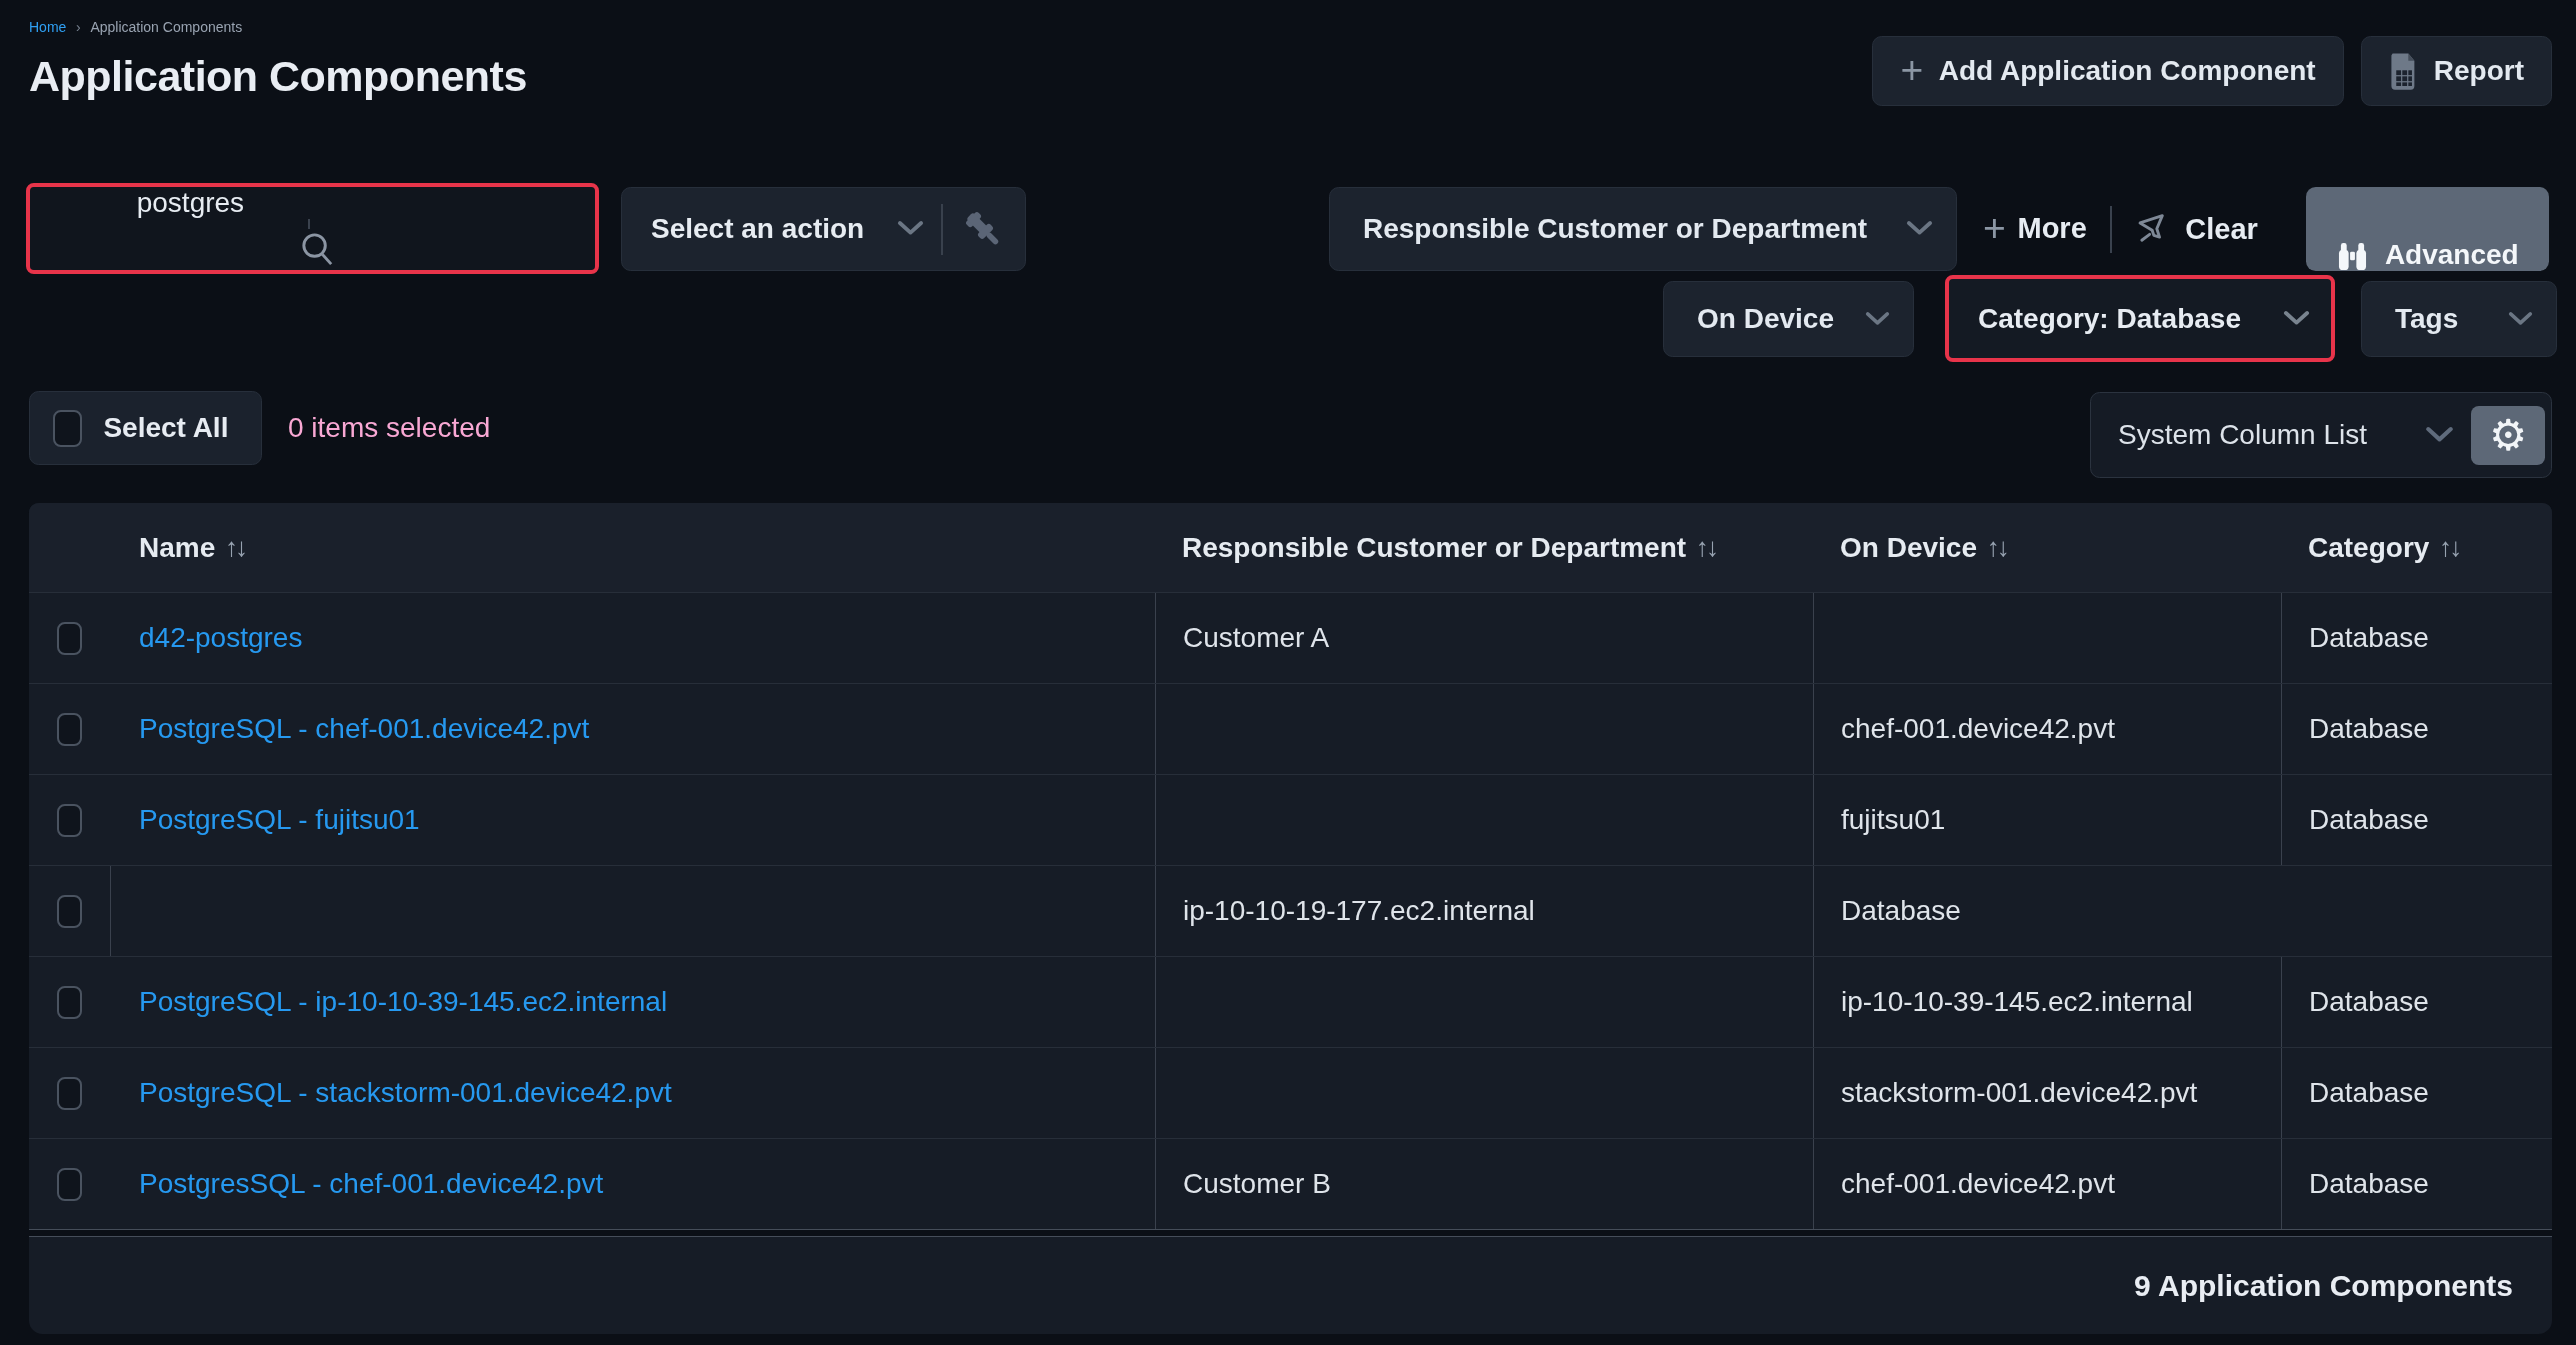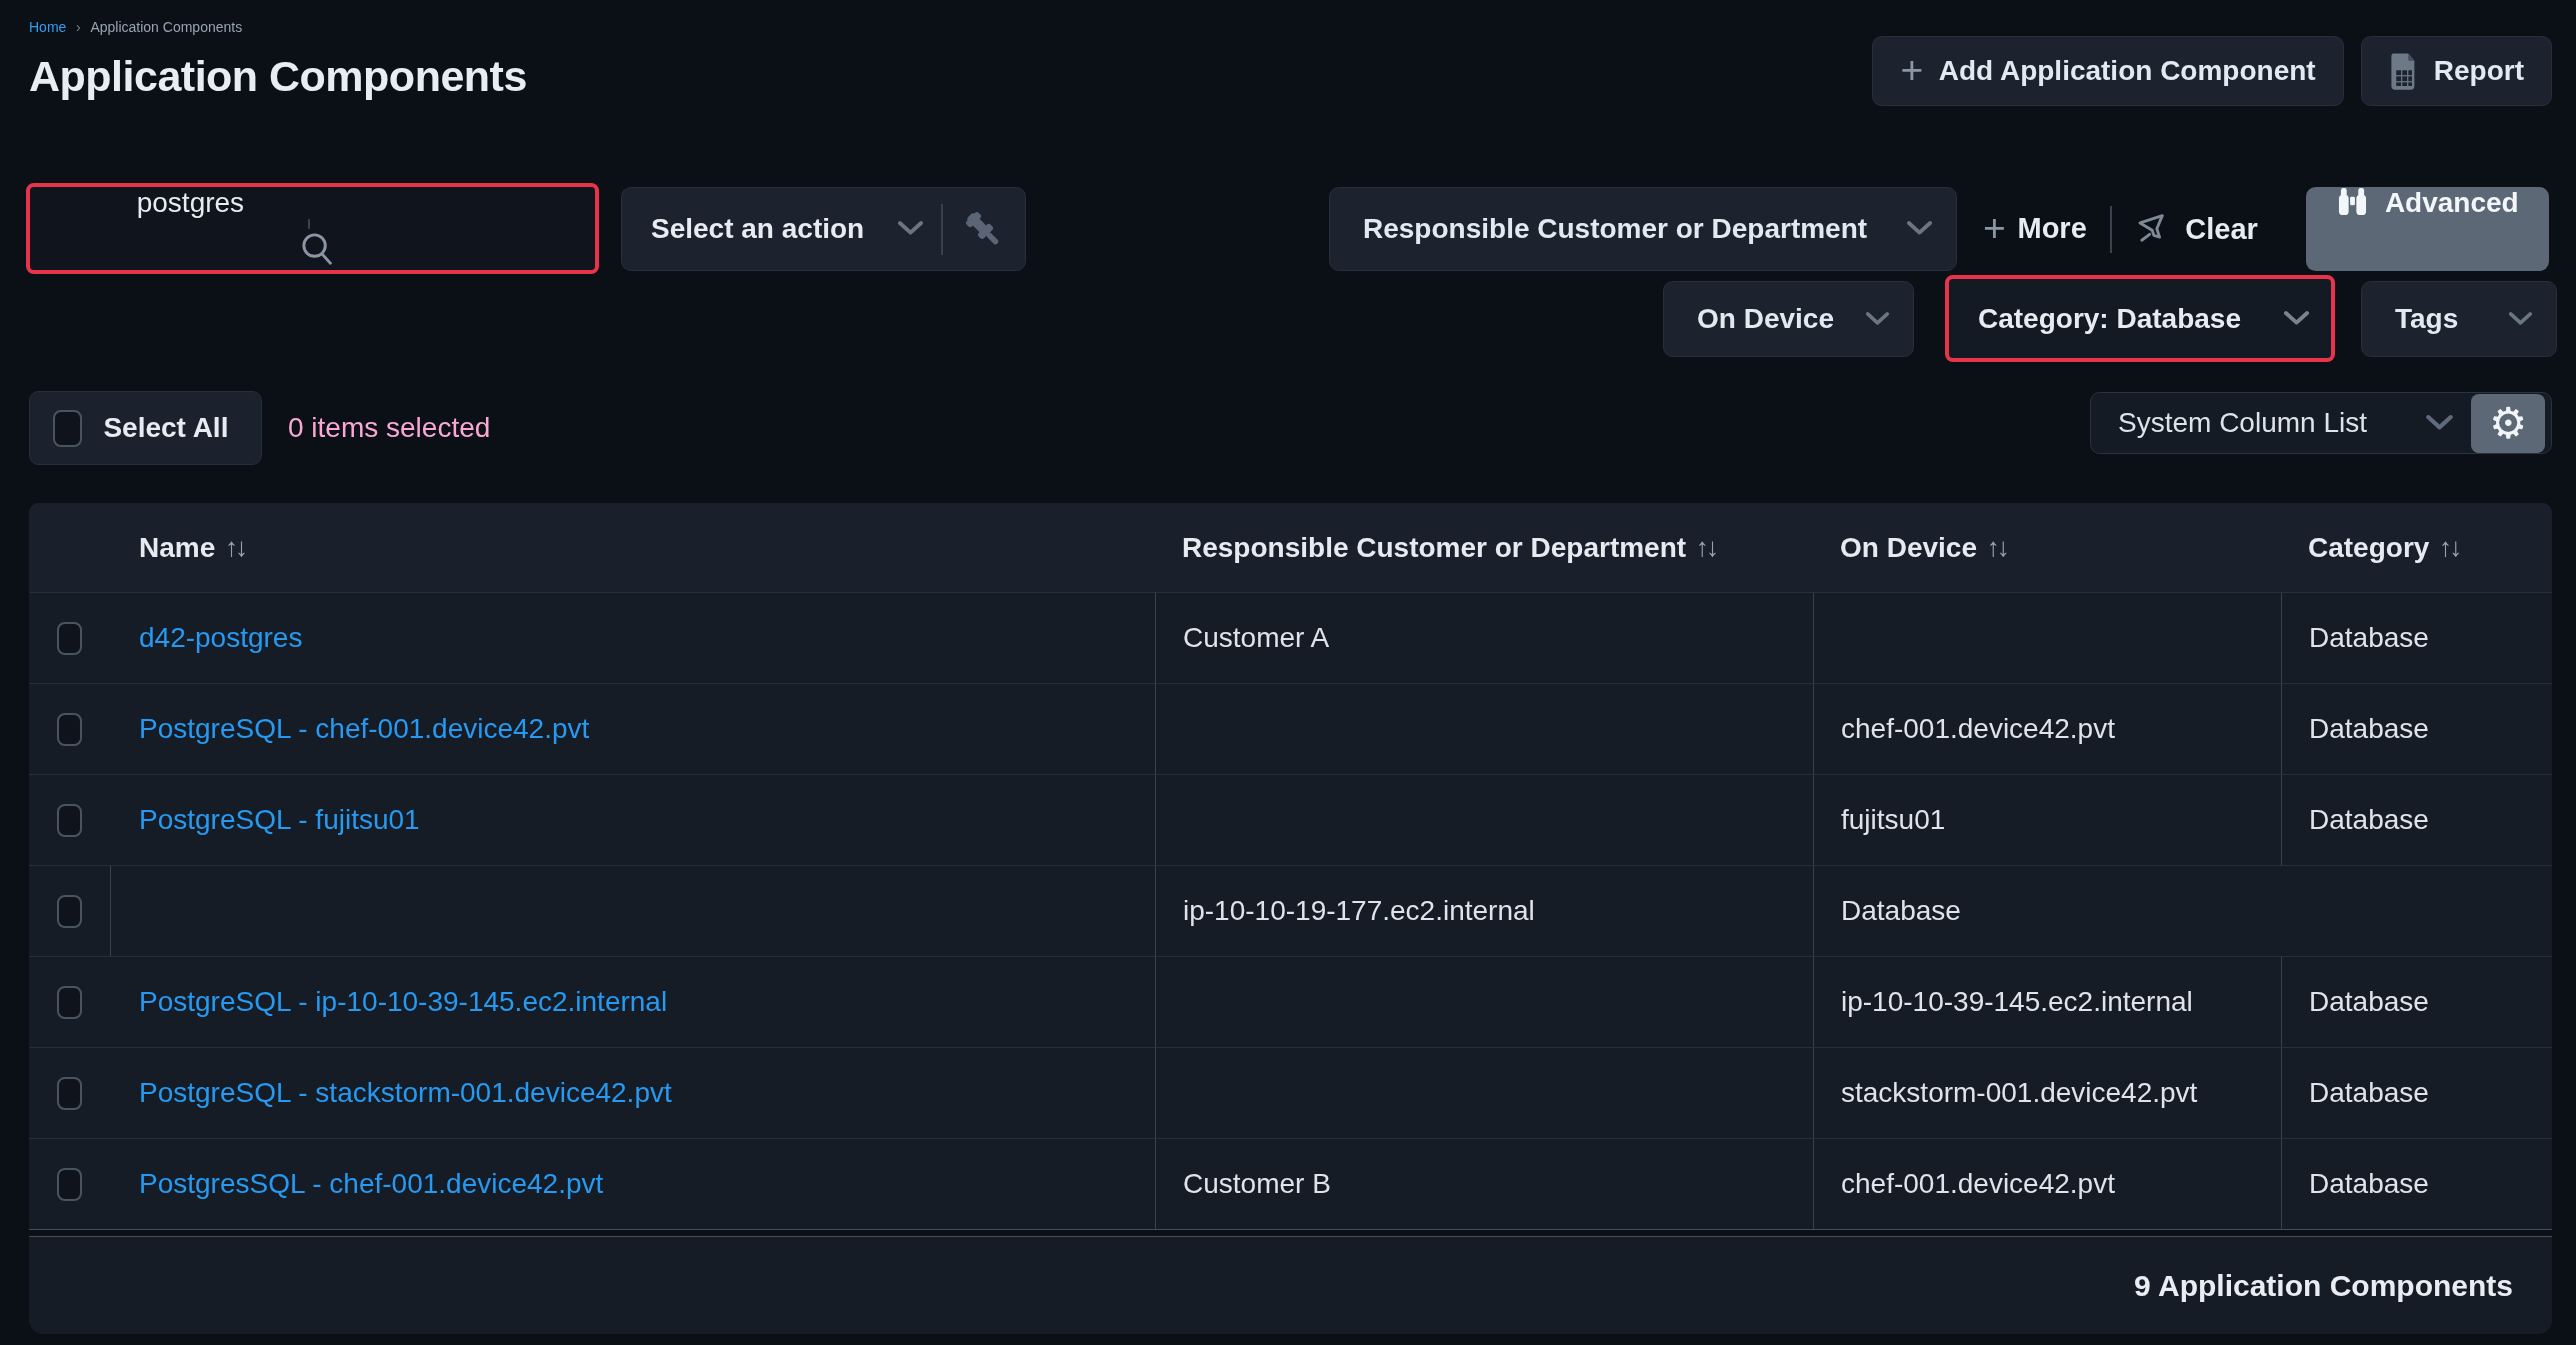--- a/index.html
+++ b/index.html
@@ -49,21 +49,21 @@
     display:flex; align-items:center; justify-content:space-between;
     padding:0 23px 0 33px; font-weight:700; color:#e3e9f0; cursor:pointer;
   }
   .dd-resp { left:1329px; top:187px; width:628px; height:84px; }
 
   .more-clear { left:1983px; top:187px; height:84px; display:flex; align-items:center; }
   .text-btn { display:flex; align-items:center; gap:11.7px; font-weight:700; font-size:29px; color:#e7ecf2; cursor:pointer; }
   .mc-div { width:1.9px; height:47px; background:#3a424e; margin:0 23px; }
 
   .btn-slate {
-    background:#5d6877; border-radius:9.7px; display:flex; align-items:flex-start; gap:15.6px;
+    background:#5d6877; border-radius:9.7px; display:flex; align-items:flex-end; gap:15.6px;
     font-weight:700; color:#f4f7fa; cursor:pointer; justify-content:center;
   }
   .btn-advanced { left:2306px; top:187px; width:243px; height:84px; }
 
   
   .dd-device { left:1663px; top:281px; width:251px; height:76px; }
   .cat-wrap { left:1945px; top:275px; width:390px; height:87px;
     border:4.9px solid #e8344a; border-radius:7.8px; background:#141a23;
     display:flex; align-items:center; justify-content:space-between; padding:0 21.4px 0 29px;
     font-weight:700; }
@@ -71,21 +71,21 @@
 
   
   .select-all { left:29px; top:391px; width:233px; height:74px;
     background:#1b222d; border:1px solid #272f3b; border-radius:9.7px;
     display:flex; align-items:center; gap:21.4px; padding:0 23px; font-weight:700; cursor:pointer; }
   .cbx { display:inline-block; background:#0f141c; border:2.9px solid #4a5360; border-radius:7.8px; }
   .cbx-lg { width:29px; height:37px; }
   .cbx-sm { width:25px; height:33px; }
   .items-selected { left:288px; top:391px; height:74px; display:flex; align-items:center; color:#f9a8d4; }
 
-  .col-list { left:2090px; top:392px; width:462px; height:62px;
+  .col-list { left:2090px; top:392px; width:462px; height:86px;
     background:#151b25; border:1px solid #2b333f; border-radius:9.7px;
     display:flex; align-items:center; padding:0 5.8px 0 27px; }
   .col-list .lbl { flex:1; font-weight:400; color:#dde3ea; }
   .gear-btn { width:74px; height:59px; background:#5d6877; border-radius:7.8px;
     display:flex; align-items:center; justify-content:center;
     font-size:43px; color:#f2f5f8; cursor:pointer; margin-left:17.5px; }
 
   
   .table-panel { left:29px; top:503px; width:2523px;
     background:#161c26; border-radius:9.7px 9.7px 0 0; border-bottom:1.9px solid #454d59; }

